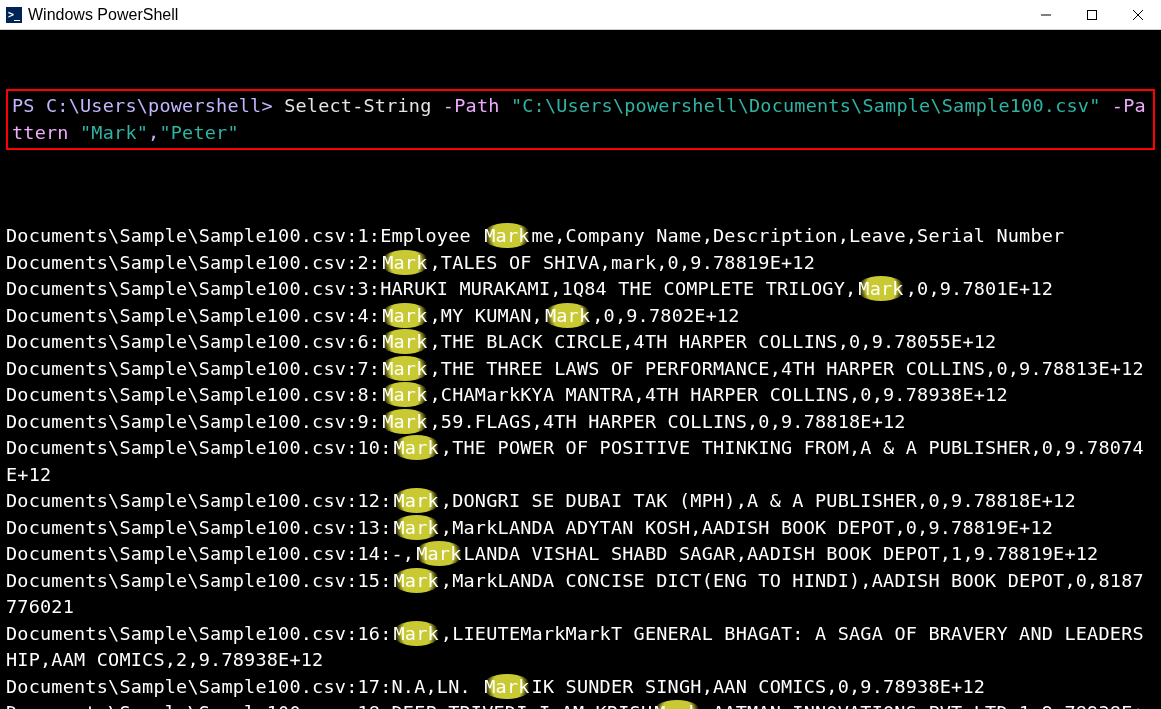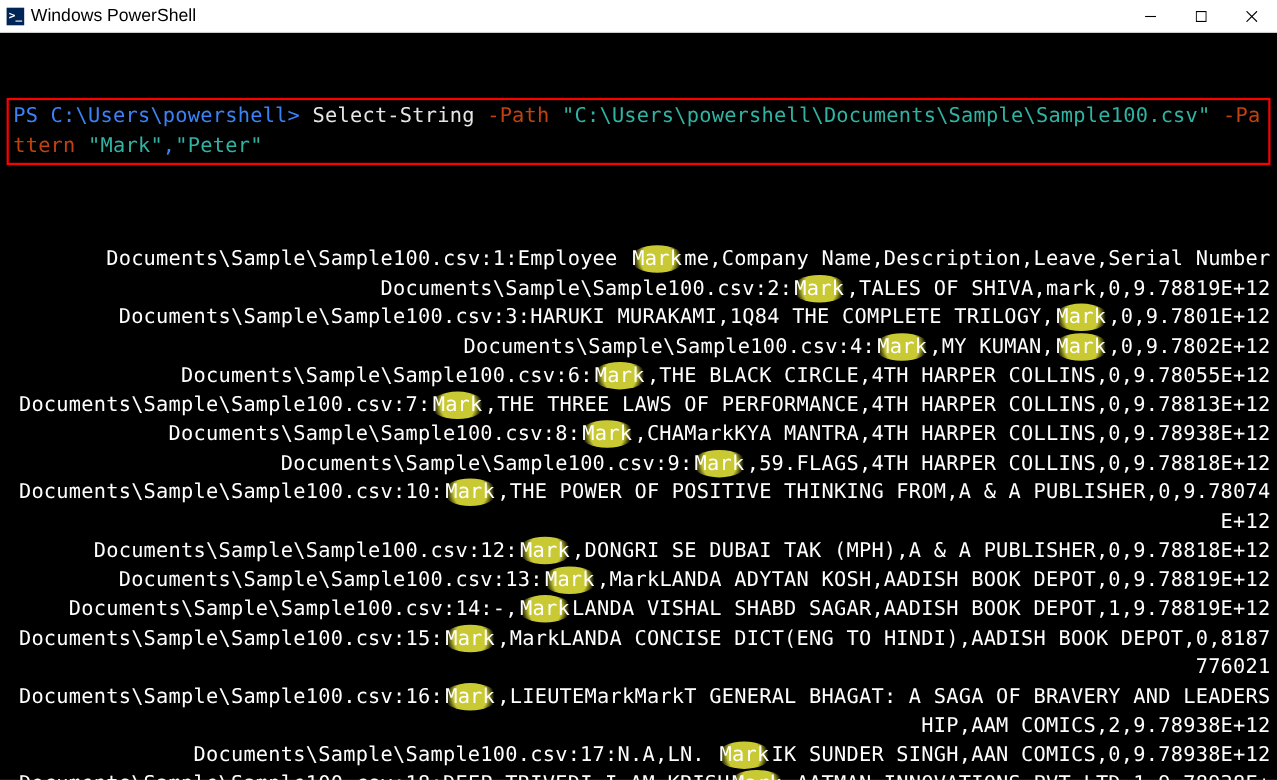--- a/index.html
+++ b/index.html
@@ -6,25 +6,25 @@
   html, body { width: 1161px; height: 709px; overflow: hidden; font-family: Consolas, monospace; }
   .titlebar { height: 30px; background: #fff; border-bottom: 1px solid #ccc; display: flex; align-items: center; padding-left: 6px; }
   .titlebar .icon { width: 16px; height: 16px; background: #012456; display: flex; align-items: center; justify-content: center; margin-right: 6px; }
   .titlebar .icon span { color: #fff; font-size: 10px; font-weight: bold; font-family: Consolas, monospace; }
   .titlebar .title { font-family: "Segoe UI", sans-serif; font-size: 16px; color: #000; }
   .winbtns { margin-left: auto; display: flex; }
   .winbtn { width: 46px; height: 30px; display: flex; align-items: center; justify-content: center; font-family: "Segoe UI", sans-serif; font-size: 12px; color: #000; }
   .winbtn svg { width: 10px; height: 10px; }
   .terminal { background: #000; height: 679px; padding: 6px 6px; color: #eee; font-size: 18.5px; line-height: 26.5px; white-space: pre-wrap; word-break: break-all; letter-spacing: 0.2px; }
   .cmdbox { border: 2px solid #f00; padding: 2px 4px; margin-bottom: 20px; }
-  .prompt { color: #3b82f6; }
+  .prompt { color: #c4b5fd; }
   .cmdlet { color: #e5e5e5; }
-  .param { color: #c2410c; }
+  .param { color: #f0abfc; }
   .string { color: #2fb3a3; }
-  .out { color: #fff; text-align: right; }
+  .out { color: #fff; }
   .hl { background: radial-gradient(circle, #c9c933 0%, #c9c933 55%, rgba(201,201,51,0) 80%); color: #fff; border-radius: 50%; padding: 2px 2px; }
 </style>
 </head>
 <body>
 
 <div class="titlebar">
   <div class="icon">
       <span>&gt;_</span>
     </div>
   <div class="title">Windows PowerShell</div>

